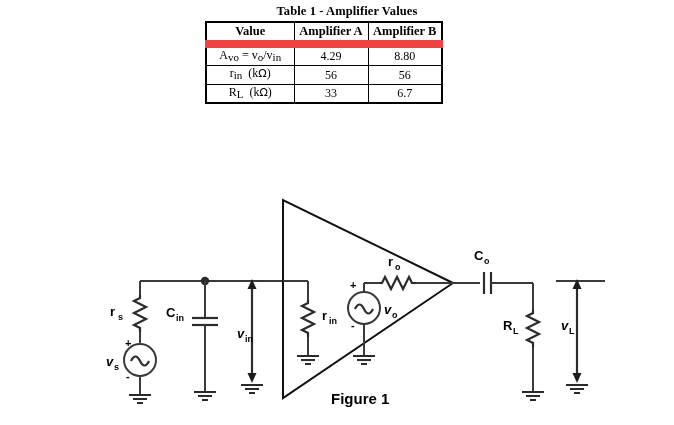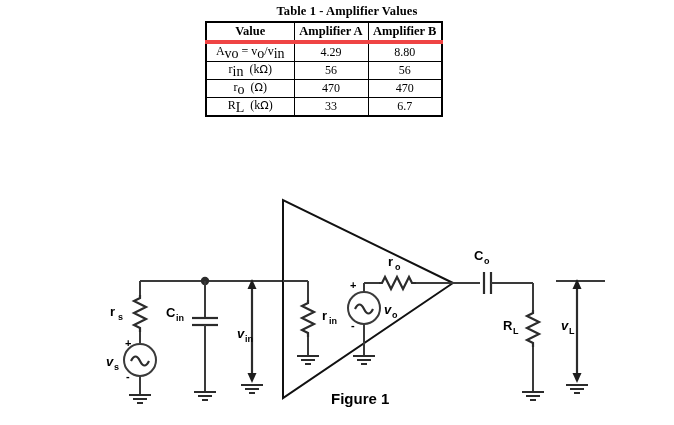--- a/index.html
+++ b/index.html
@@ -48,25 +48,25 @@
     padding: 0;
     vertical-align: middle;
   }
   table.values th {
     font-weight: bold;
     font-size: 12.5px;
   }
   table.values td.label-cell {
     font-weight: normal;
   }
-  table.values tr.header-row th { border-bottom: 4px solid #ef4444; }
+  table.values tr.header-row th { border-bottom: 8px solid #ef4444; }
   table.values col.c1 { width: 88px; }
   table.values col.c2 { width: 74px; }
   table.values col.c3 { width: 74px; }
-  .sub { font-size: 14px; vertical-align: -0.22em; }
+  .sub { font-size: 11px; vertical-align: -0.22em; }
   .ohm { font-family: "DejaVu Sans", sans-serif; font-size: 11px; }
 
   
   #circuit {
     position: absolute;
     left: 0;
     top: 180px;
     width: 674px;
     height: 245px;
   }
@@ -131,25 +131,20 @@
           <td class="label-cell">A<span class="sub">vo</span> = v<span class="sub">o</span>/v<span class="sub">in</span></td>
           <td>4.29</td>
           <td>8.80</td>
         </tr>
         <tr>
           <td class="label-cell">r<span class="sub">in</span>&nbsp; (k<span class="ohm">Ω</span>)</td>
           <td>56</td>
           <td>56</td>
         </tr>
         <tr>
-          <td class="label-cell">r<span class="sub">o</span>&nbsp; (<span class="ohm">Ω</span>)</td>
-          <td>470</td>
-          <td>470</td>
-        </tr>
-        <tr>
           <td class="label-cell">R<span class="sub">L</span>&nbsp; (k<span class="ohm">Ω</span>)</td>
           <td>33</td>
           <td>6.7</td>
         </tr>
       </tbody>
   </table>
 </div>
 
 <div id="circuit">
 <svg width="674" height="245" viewBox="0 0 674 245" xmlns="http://www.w3.org/2000/svg">

